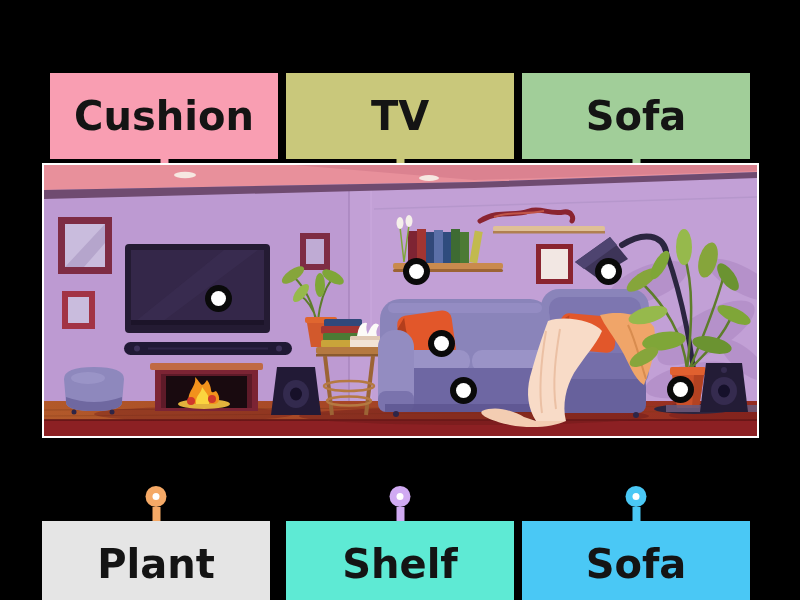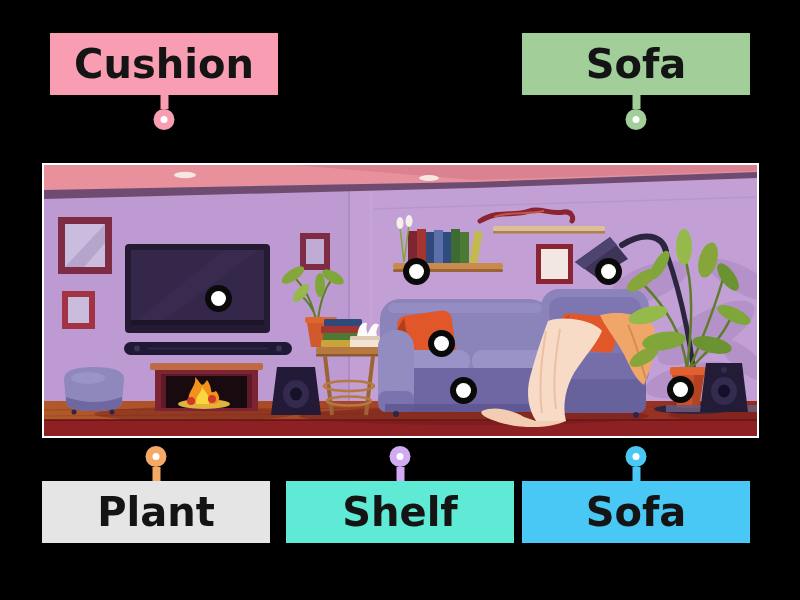--- a/index.html
+++ b/index.html
@@ -2,23 +2,23 @@
 <html><head>
 <meta charset="utf-8">
 <style>
   html,body{margin:0;padding:0;}
   body{
     width:800px;height:600px;background:#000;position:relative;overflow:hidden;
     font-family:"DejaVu Sans","Liberation Sans",sans-serif;
   }
   .stage{position:absolute;inset:0;}
   .label-card{
-    position:absolute;width:228px;height:62px;
+    position:absolute;width:228px;height:86px;
     display:flex;align-items:center;justify-content:center;
-    font-size:40px;font-weight:600;color:#141414;cursor:grab;
+    font-size:40px;font-weight:600;color:#141414;cursor:grab;margin-top:40px;
   }
   .label-card .label-text{line-height:1;}
   
   .pin{position:absolute;left:50%;transform:translateX(-50%);
        display:flex;flex-direction:column;align-items:center;}
   .pin-below{top:100%;}
   .pin-above{bottom:100%;flex-direction:column-reverse;}
   .stem{width:8px;height:14px;}
   .dot{width:21px;height:21px;border-radius:50%;
        display:flex;align-items:center;justify-content:center;}
@@ -42,20 +42,29 @@
 
   <div class="label-card" style="left: 50px; top: 33px; background: rgb(249, 158, 178);">
     <span class="label-text">Cushion</span>
     <span class="pin pin-below">
         <span class="stem" style="background: rgb(249, 158, 178);"></span>
         <span class="dot" style="background: rgb(249, 158, 178);">
           <span class="dot-core"></span>
         </span>
       </span>
   </div>
+  <div class="label-card" style="left: 286px; top: 33px; background: rgb(201, 200, 123);">
+    <span class="label-text">TV</span>
+    <span class="pin pin-below">
+        <span class="stem" style="background: rgb(201, 200, 123);"></span>
+        <span class="dot" style="background: rgb(201, 200, 123);">
+          <span class="dot-core"></span>
+        </span>
+      </span>
+  </div>
   <div class="label-card" style="left: 522px; top: 33px; background: rgb(161, 206, 153);">
     <span class="label-text">Sofa</span>
     <span class="pin pin-below">
         <span class="stem" style="background: rgb(161, 206, 153);"></span>
         <span class="dot" style="background: rgb(161, 206, 153);">
           <span class="dot-core"></span>
         </span>
       </span>
   </div>
 

